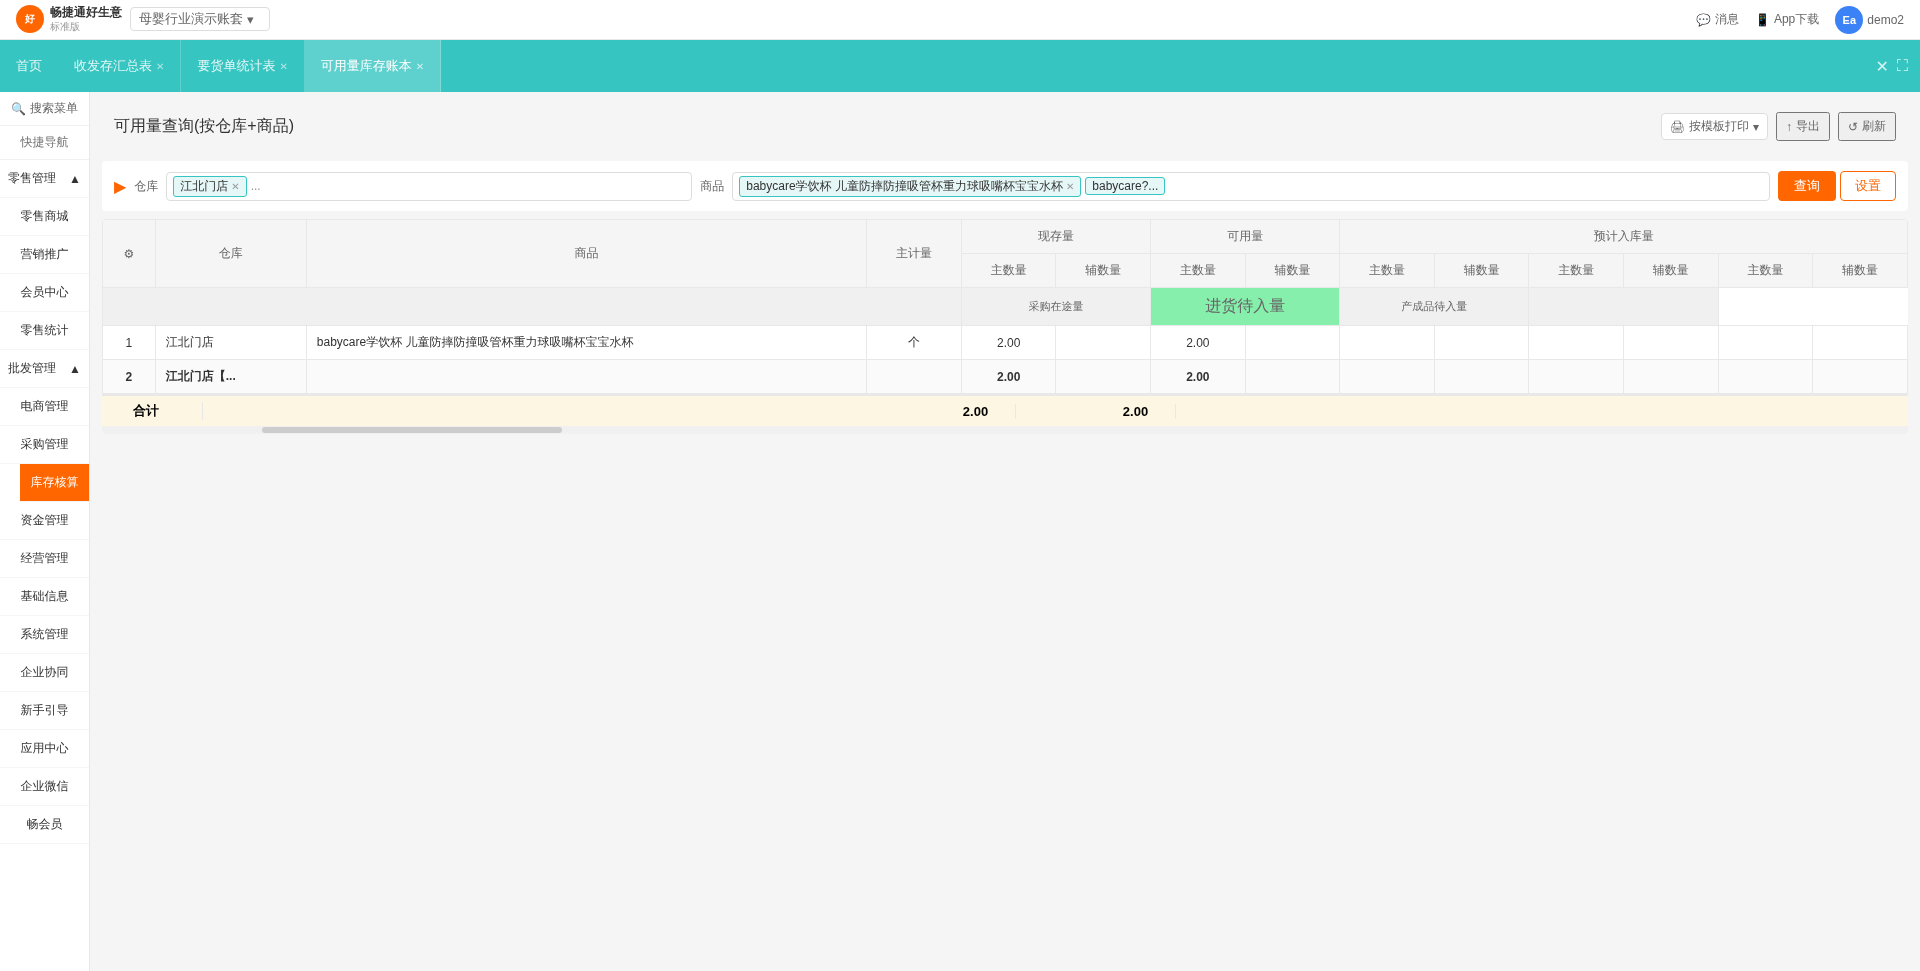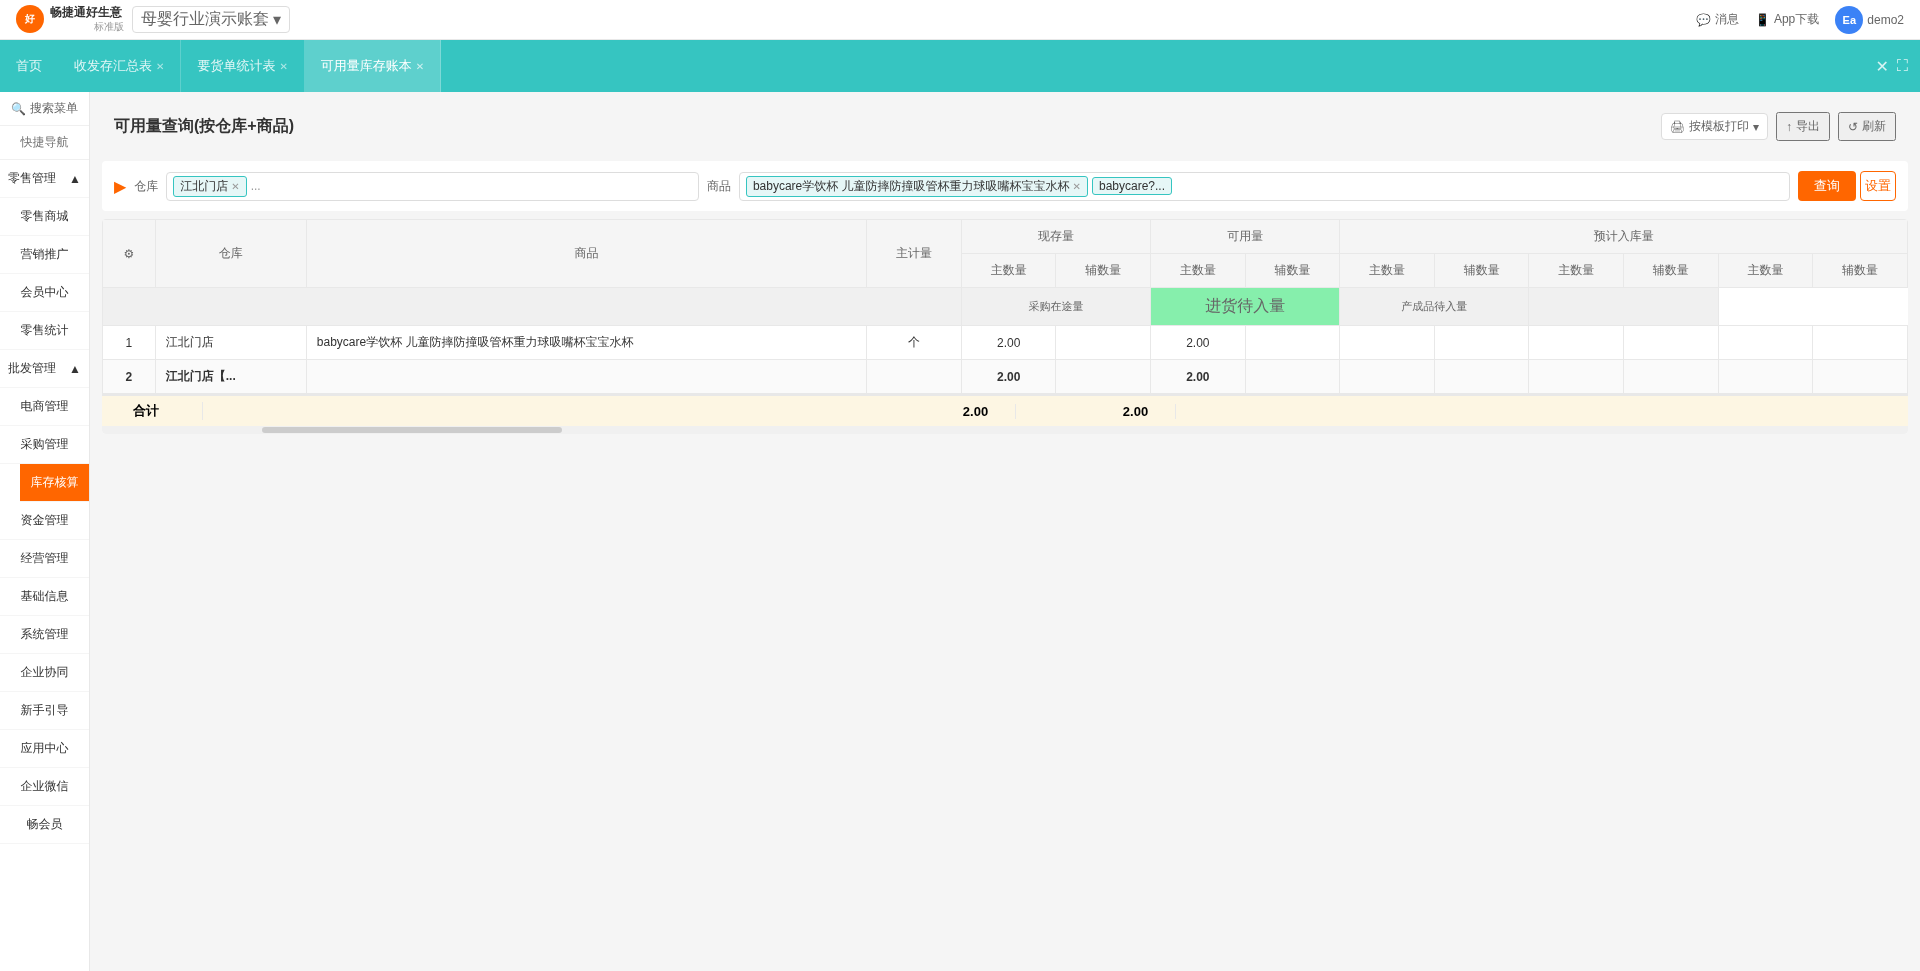--- a/index.html
+++ b/index.html
@@ -13,25 +13,25 @@
       align-items: center;
       justify-content: space-between;
       padding: 0 16px;
       border-bottom: 1px solid #e8e8e8;
       flex-shrink: 0;
     }
     .top-bar-left { display: flex; align-items: center; gap: 8px; }
     .logo-area { display: flex; align-items: center; gap: 6px; }
     .logo-icon { width: 28px; height: 28px; background: #ff6600; border-radius: 50%; display: flex; align-items: center; justify-content: center; color: white; font-size: 10px; font-weight: bold; }
     .logo-text { font-size: 12px; color: #333; line-height: 1.2; font-weight: bold; }
-    .logo-sub { font-size: 10px; color: #999; margin-left: 44px; }
+    .logo-sub { font-size: 10px; color: #999; }
     .industry-selector {
       display: flex; align-items: center; gap: 4px;
       border: 1px solid #ddd; border-radius: 4px; padding: 2px 8px;
-      font-size: 16px; color: #666; cursor: pointer; background: #fff;
+      font-size: 13px; color: #666; cursor: pointer; background: #fff;
       min-width: 140px;
     }
     .top-bar-right { display: flex; align-items: center; gap: 16px; }
     .top-action { display: flex; align-items: center; gap: 4px; font-size: 12px; color: #666; cursor: pointer; }
     .user-avatar { width: 28px; height: 28px; border-radius: 50%; background: #3b82f6; display: flex; align-items: center; justify-content: center; color: white; font-size: 11px; font-weight: bold; }
 
     
     .nav-tabs {
       height: 52px;
       background: #36c5c1;
@@ -95,21 +95,21 @@
 
     
     .content-area { flex: 1; overflow: auto; background: #f5f5f5; }
 
     
     .page-content { padding: 12px; }
     .page-header {
       display: flex; align-items: center; justify-content: space-between;
       margin-bottom: 12px; padding: 8px 12px; background: #f5f5f5;
     }
-    .page-title { font-size: 16px; font-weight: 700; color: #333; }
+    .page-title { font-size: 16px; font-weight: 400; color: #333; }
     .page-actions { display: flex; align-items: center; gap: 8px; }
     .btn-print { display: flex; align-items: center; gap: 4px; font-size: 12px; color: #666; cursor: pointer; padding: 4px 8px; border: 1px solid #ddd; border-radius: 4px; background: #fff; }
     .btn-export { display: flex; align-items: center; gap: 4px; font-size: 12px; color: #666; cursor: pointer; padding: 4px 8px; }
     .btn-refresh { display: flex; align-items: center; gap: 4px; font-size: 12px; color: #666; cursor: pointer; padding: 4px 8px; }
 
     
     .filter-bar {
       background: #fff;
       padding: 10px 12px;
       display: flex;
@@ -131,21 +131,21 @@
     }
     .filter-tag .tag-close { color: #999; cursor: pointer; font-size: 10px; }
     .filter-more { color: #999; font-size: 12px; cursor: pointer; }
     .filter-actions { display: flex; gap: 4px; }
     .btn-query {
       background: #ff6600; color: white; border: none; border-radius: 4px;
       padding: 5px 16px; font-size: 13px; cursor: pointer;
     }
     .btn-settings {
       background: #fff; color: #ff6600; border: 1px solid #ff6600; border-radius: 4px;
-      padding: 5px 4px; font-size: 13px; cursor: pointer;
+      padding: 5px 14px; font-size: 13px; cursor: pointer;
     }
 
     
     .table-container {
       background: #fff;
       border-radius: 4px;
       overflow: hidden;
     }
     .data-table {
       width: 100%;

